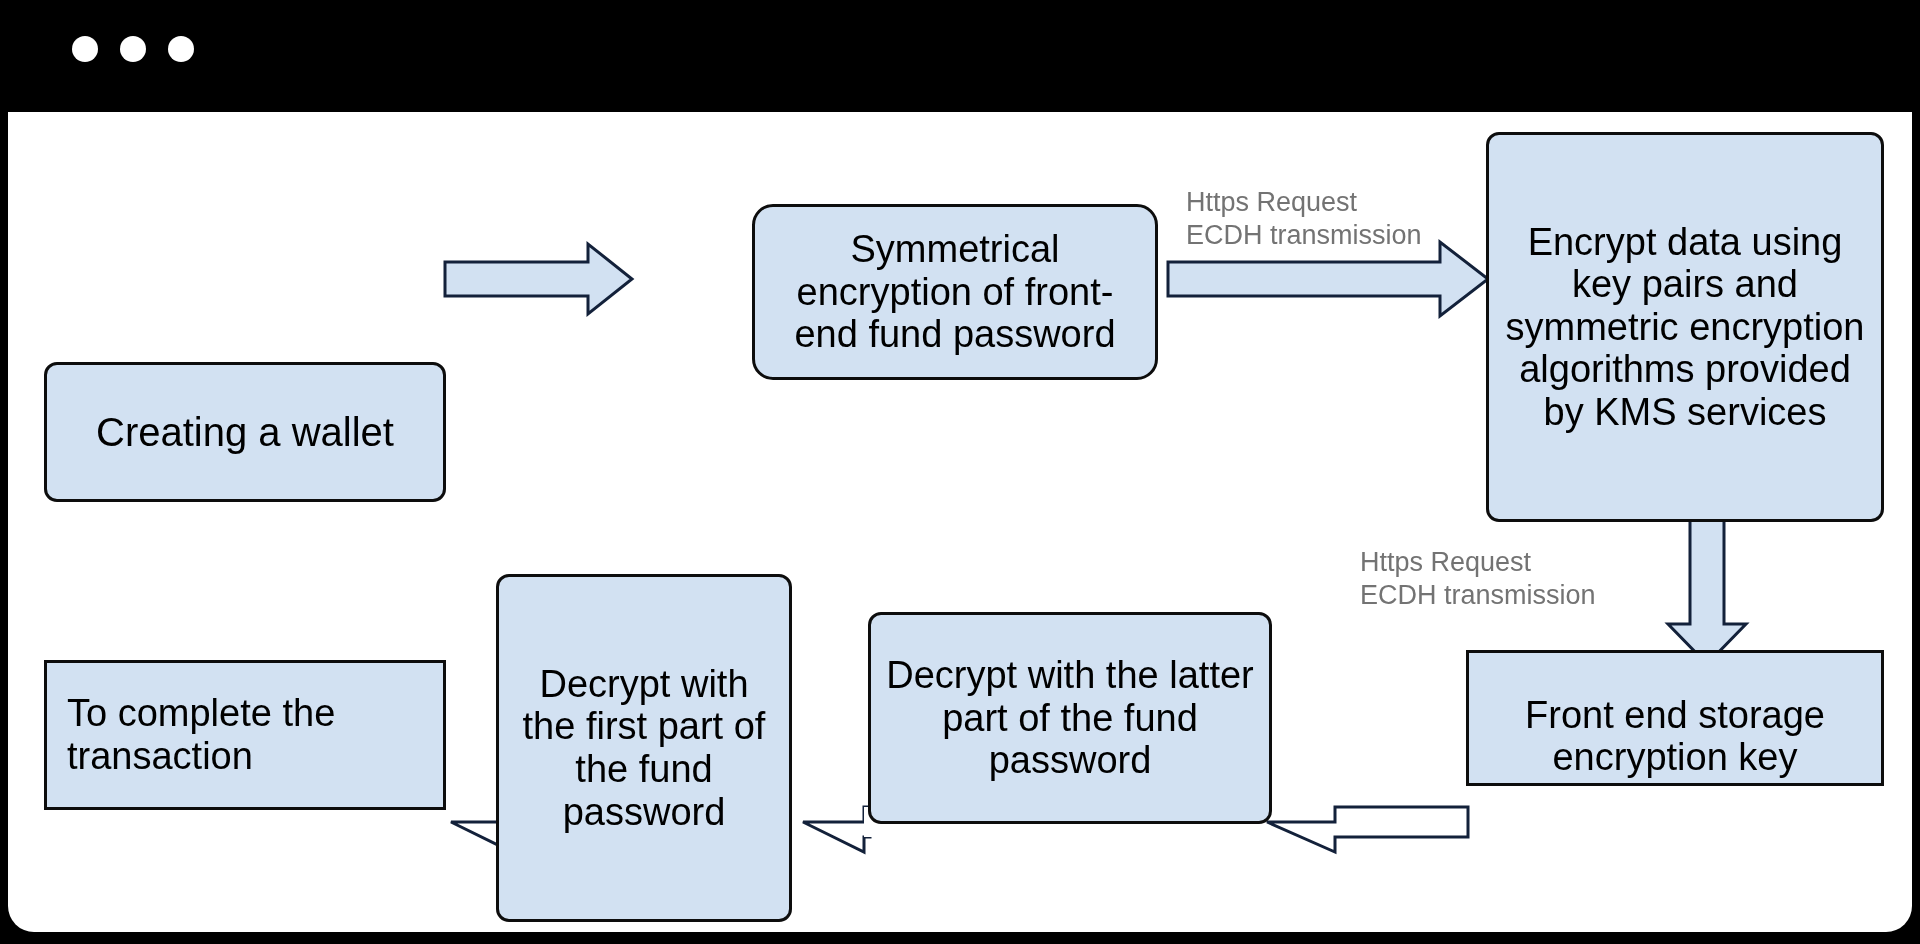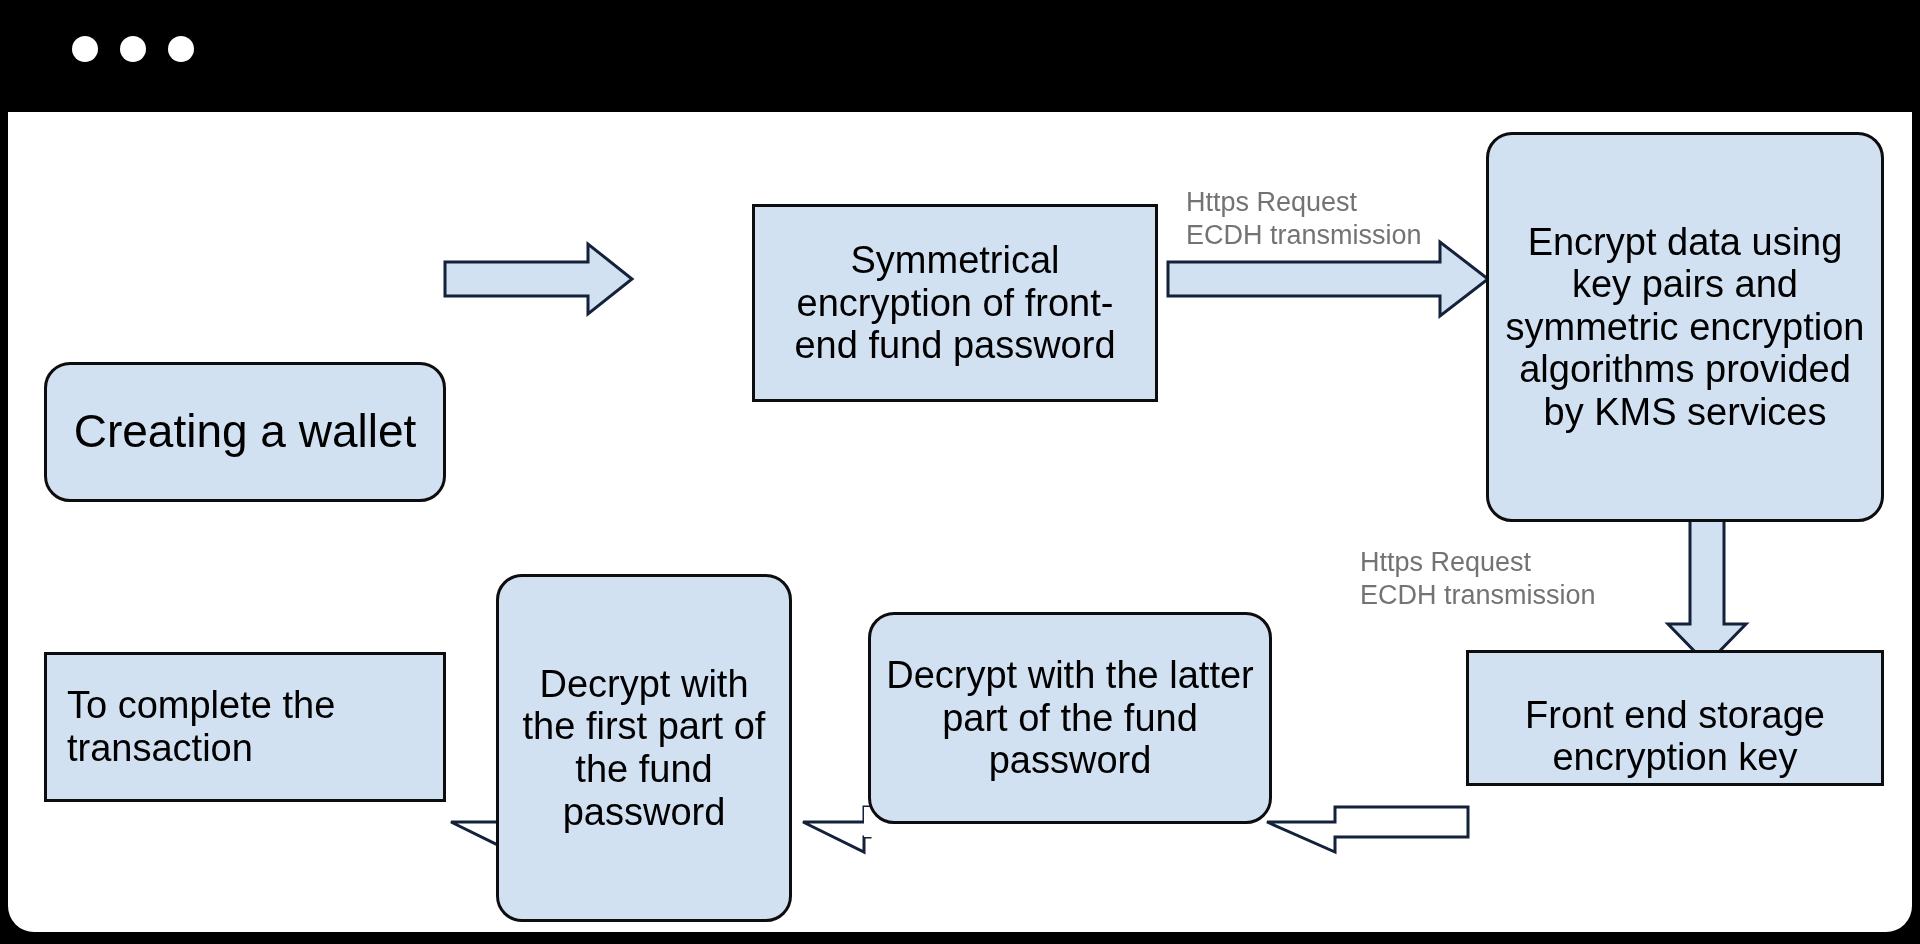--- a/index.html
+++ b/index.html
@@ -50,25 +50,26 @@
     border: 3px solid #0d0d0d;
     display: flex;
     align-items: center;
     justify-content: center;
     text-align: center;
     color: #000000;
     line-height: 1.12;
     padding: 4px 10px;
     z-index: 3;
   }
-  .node.rounded { border-radius: 26px; }
+  .node.rounded { border-radius: 13px; }
   .node.left-align {
     justify-content: flex-start;
     text-align: left;
     padding-left: 20px;
+    margin-top: 8px;
   }
   .edge-label {
     position: absolute;
     color: #737373;
     line-height: 1.22;
     white-space: pre-line;
     z-index: 4;
   }
   svg.arrow-layer {
     position: absolute;
@@ -102,25 +103,25 @@
       <polygon points="1682,405 1716,405 1716,512 1738,512 1699,552 1660,512 1682,512" fill="#d2e1f2" stroke="#13213a" stroke-width="3"></polygon>
 
       <polygon points="1259,710 1327,710 1327,695 1460,695 1460,725 1327,725 1327,740" fill="#ffffff" stroke="#13213a" stroke-width="3"></polygon>
 
       <polygon points="795,710 856,710 856,695 862,695 862,725 856,725 856,740" fill="#ffffff" stroke="#13213a" stroke-width="3"></polygon>
       <rect x="856" y="695" width="8" height="30" fill="#ffffff" stroke="none"></rect>
 
       <polygon points="443,710 504,710 504,695 512,695 512,725 504,725 504,740" fill="#ffffff" stroke="#13213a" stroke-width="3"></polygon>
     </svg>
 
-    <div class="node rounded" style="left:36px; top:250px; width:402px; height:140px; font-size:46px;">
+    <div class="node rounded" style="left:36px; top:250px; width:402px; height:140px; font-size:40px;">
       <span>Creating a wallet</span>
     </div>
 
-    <div class="node" style="left:744px; top:92px; width:406px; height:198px; font-size:38px;">
+    <div class="node" style="left:744px; top:92px; width:406px; height:176px; font-size:38px;border-radius:21px;">
       <span>Symmetrical encryption of front-end fund password</span>
     </div>
 
     <div class="node rounded" style="left:1478px; top:20px; width:398px; height:390px; font-size:38px;">
       <span>Encrypt data using key pairs and symmetric encryption algorithms provided by KMS services</span>
     </div>
 
     <div class="node" style="left:1458px; top:538px; width:418px; height:136px; font-size:38px;align-items:flex-end;">
       <span>Front end storage encryption key</span>
     </div>

